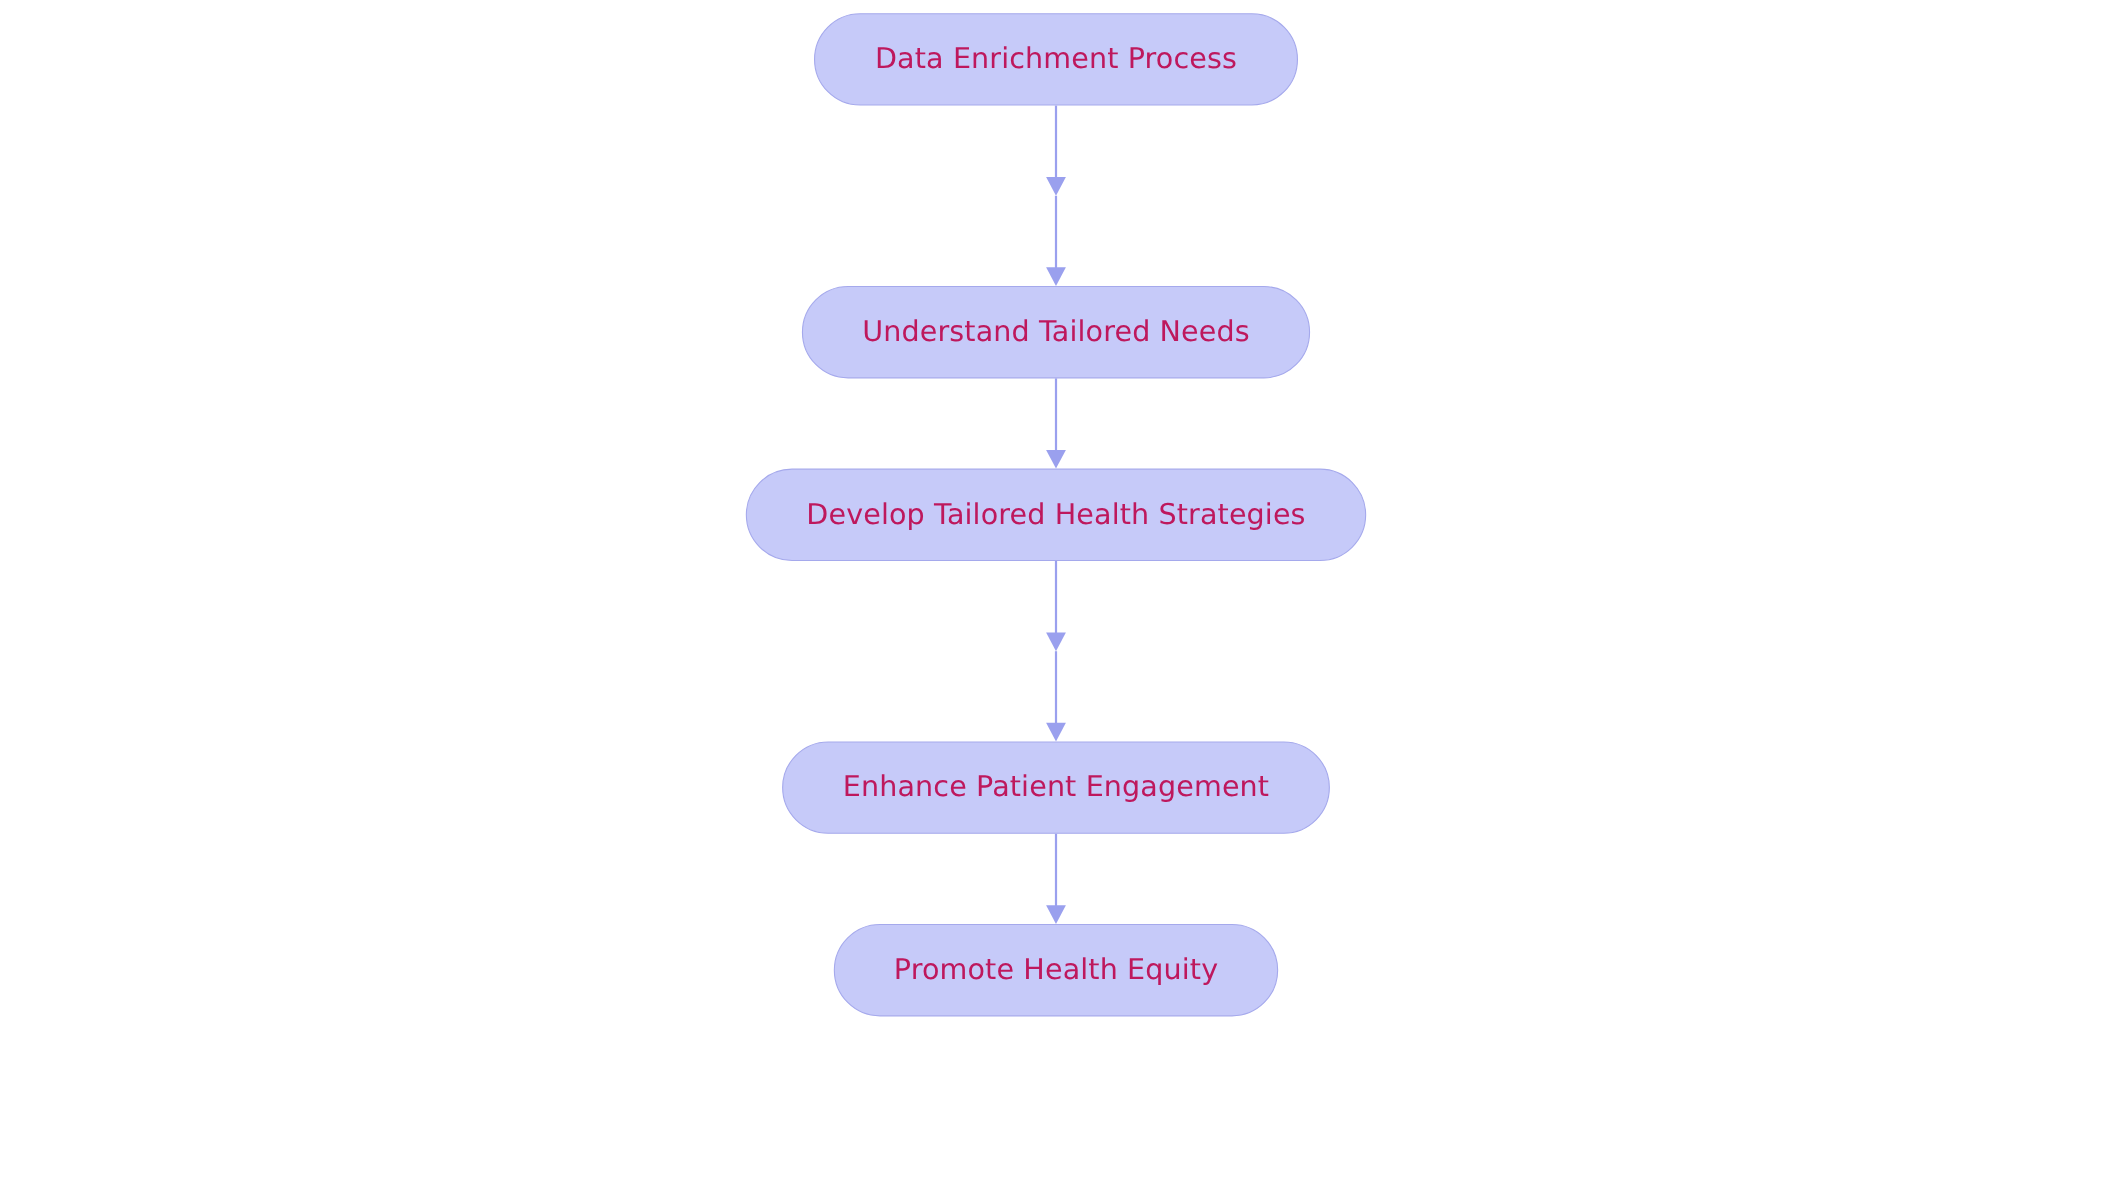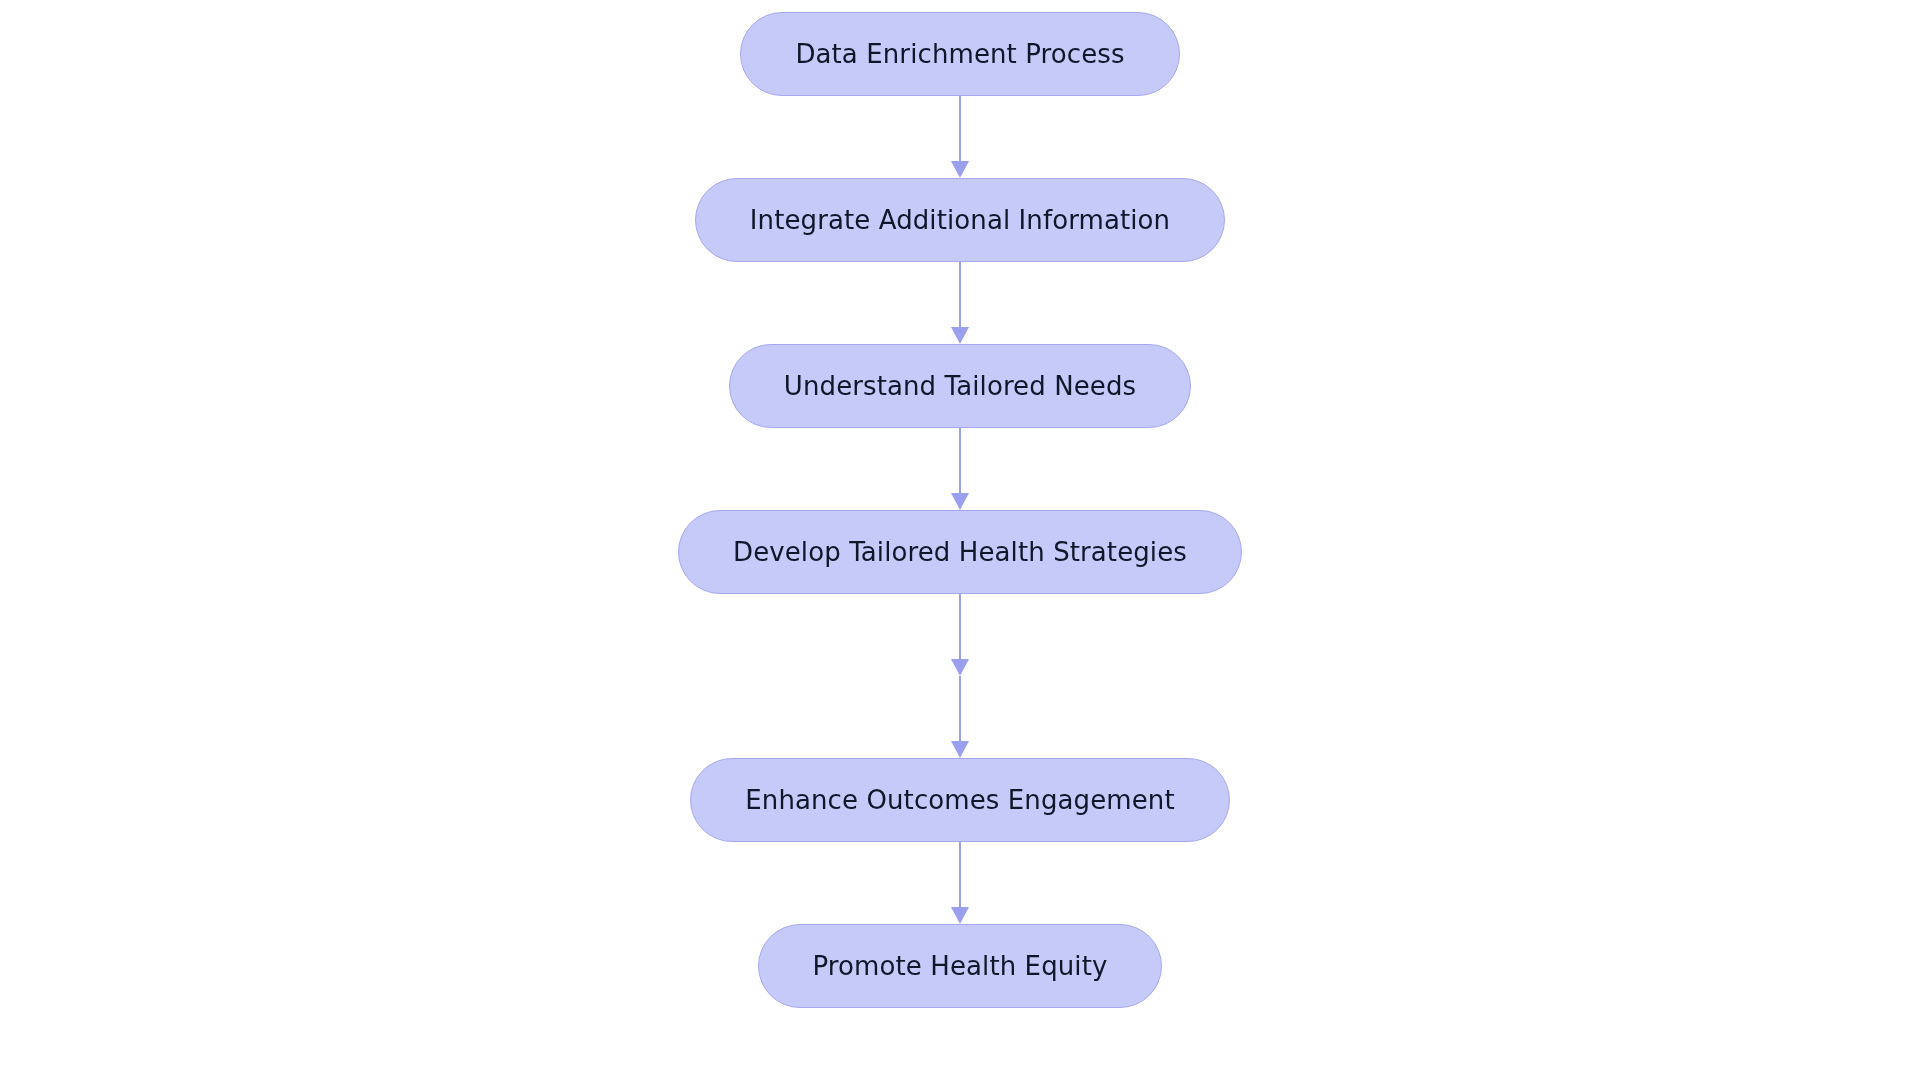--- a/index.html
+++ b/index.html
@@ -50,21 +50,21 @@
     font-weight: 400;
     letter-spacing: 0.1px;
     line-height: 1;
     padding: 0 54px;
     height: 84px;
     user-select: none;
   }
 
   .node-label {
     display: block;
-    color: #0f172a;
+    color: #be185d;
     font-size: 26px;
     line-height: 1;
   }
 
   
   .connector {
     position: relative;
     width: 20px;
     height: 82px;
     display: flex;
@@ -104,23 +104,20 @@
 
     <div class="node" style="background: rgb(198, 202, 249); border-color: rgb(165, 169, 236); color: rgb(51, 51, 204);">
       <span class="node-label">Data Enrichment Process</span>
     </div>
 
     <div class="connector">
       <span class="shaft" style="background: rgb(154, 160, 238);"></span>
       <span class="head" style="border-top-color: rgb(154, 160, 238);"></span>
     </div>
 
-    <div class="node" style="background: rgb(198, 202, 249); border-color: rgb(165, 169, 236); color: rgb(51, 51, 204);">
-      <span class="node-label">Integrate Additional Information</span>
-    </div>
 
     <div class="connector">
       <span class="shaft" style="background: rgb(154, 160, 238);"></span>
       <span class="head" style="border-top-color: rgb(154, 160, 238);"></span>
     </div>
 
     <div class="node" style="background: rgb(198, 202, 249); border-color: rgb(165, 169, 236); color: rgb(51, 51, 204);">
       <span class="node-label">Understand Tailored Needs</span>
     </div>
 
@@ -138,21 +135,21 @@
       <span class="head" style="border-top-color: rgb(154, 160, 238);"></span>
     </div>
 
 
     <div class="connector">
       <span class="shaft" style="background: rgb(154, 160, 238);"></span>
       <span class="head" style="border-top-color: rgb(154, 160, 238);"></span>
     </div>
 
     <div class="node" style="background: rgb(198, 202, 249); border-color: rgb(165, 169, 236); color: rgb(51, 51, 204);">
-      <span class="node-label">Enhance Outcomes Engagement</span>
+      <span class="node-label">Enhance Patient Engagement</span>
     </div>
 
     <div class="connector">
       <span class="shaft" style="background: rgb(154, 160, 238);"></span>
       <span class="head" style="border-top-color: rgb(154, 160, 238);"></span>
     </div>
 
     <div class="node" style="background: rgb(198, 202, 249); border-color: rgb(165, 169, 236); color: rgb(51, 51, 204); justify-content: center;">
       <span class="node-label">Promote Health Equity</span>
     </div>

